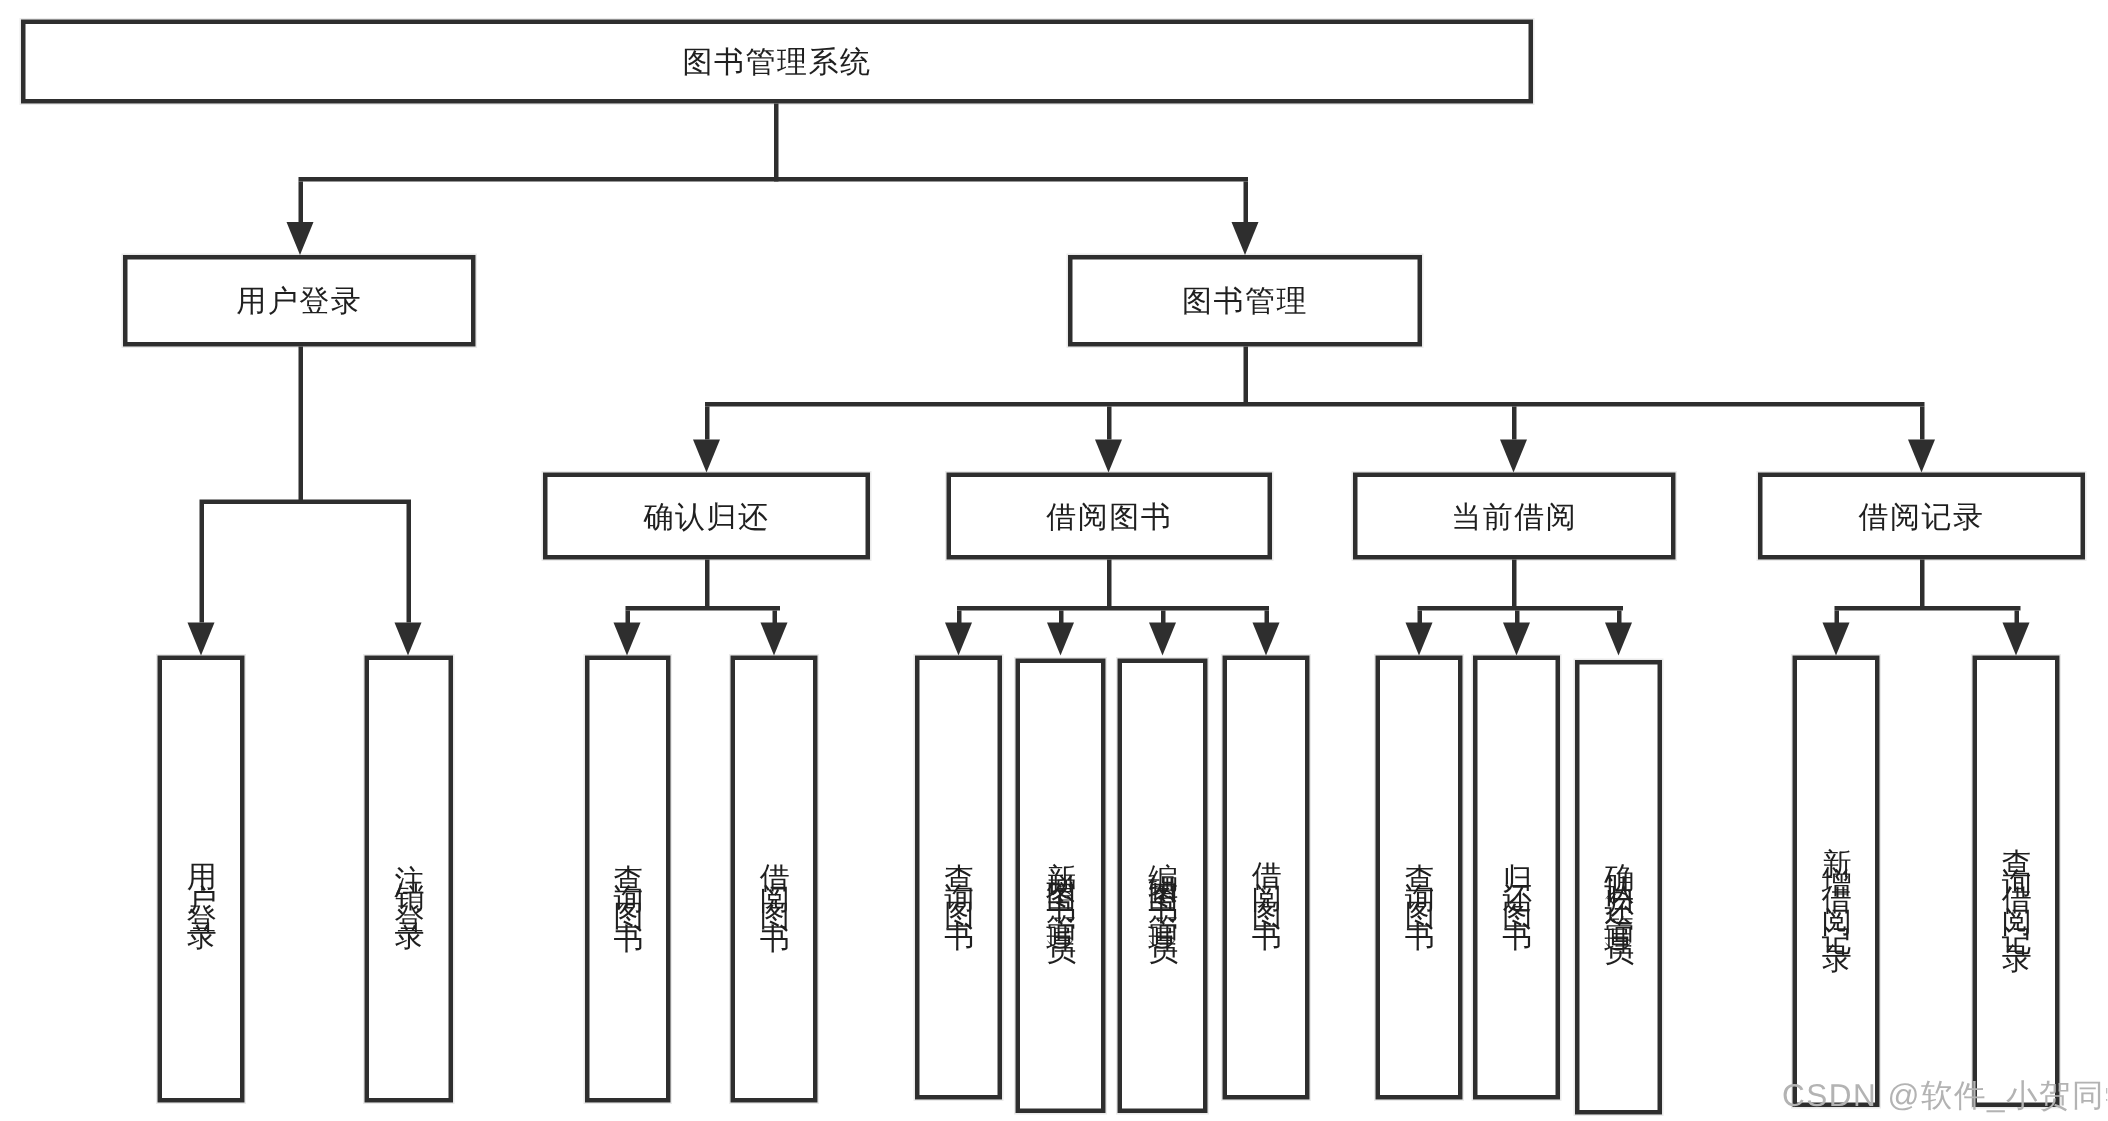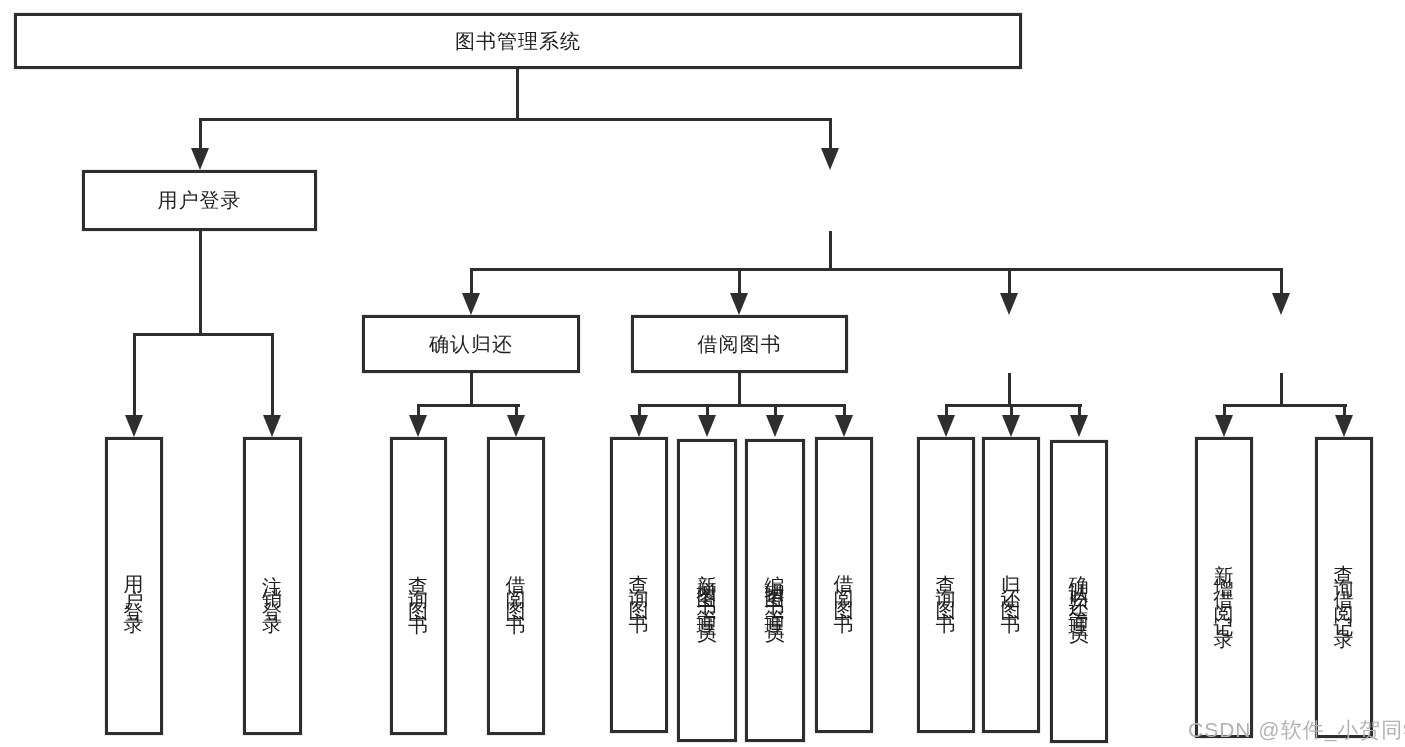--- a/index.html
+++ b/index.html
@@ -43,26 +43,35 @@
 
 <div class="canvas">
 
   <div class="box" style="left:14px;top:13px;width:1008px;height:56px">
     <span class="h-label">图书管理系统</span>
   </div>
 
   <div class="box" style="left:82px;top:170px;width:235px;height:61px">
     <span class="h-label">用户登录</span>
   </div>
+  <div class="box" style="left:712px;top:170px;width:236px;height:61px">
+    <span class="h-label">图书管理</span>
+  </div>
 
   <div class="box" style="left:362px;top:315px;width:218px;height:58px">
     <span class="h-label">确认归还</span>
   </div>
   <div class="box" style="left:631px;top:315px;width:217px;height:58px">
     <span class="h-label">借阅图书</span>
+  </div>
+  <div class="box" style="left:902px;top:315px;width:215px;height:58px">
+    <span class="h-label">当前借阅</span>
+  </div>
+  <div class="box" style="left:1172px;top:315px;width:218px;height:58px">
+    <span class="h-label">借阅记录</span>
   </div>
 
   <div class="box" style="left:105px;top:437px;width:58px;height:298px">
     <span class="v-label">用户登录</span>
   </div>
   <div class="box" style="left:243px;top:437px;width:59px;height:298px">
     <span class="v-label">注销登录</span>
   </div>
 
   <div class="box" style="left:390px;top:437px;width:57px;height:298px">

